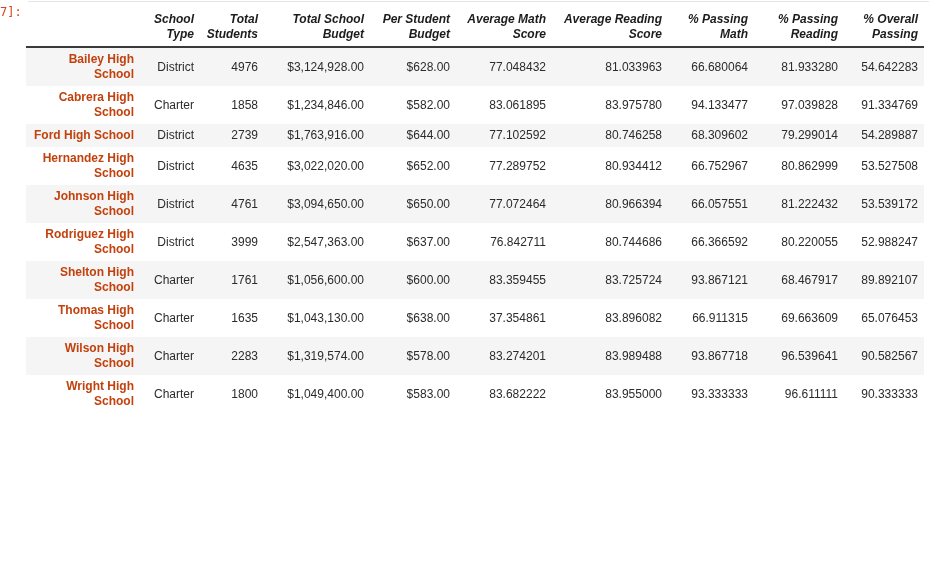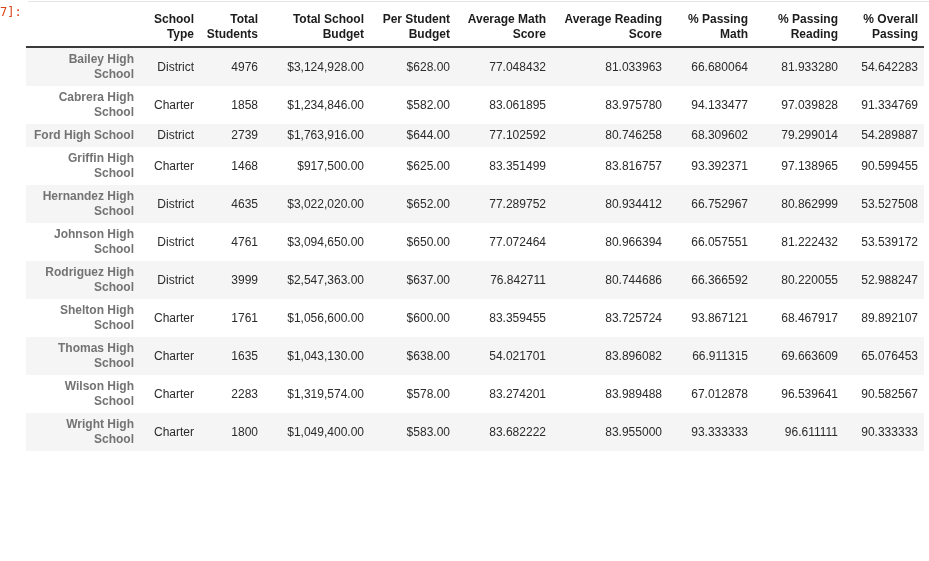--- a/index.html
+++ b/index.html
@@ -19,22 +19,22 @@
     font-size:12px;color:var(--prompt);}
   .output-area{position:absolute;left:26px;top:8px;}
   table.dataframe{
     border-collapse:collapse;border-spacing:0;table-layout:fixed;
     width:898px;color:var(--text);font-size:12px;line-height:1.25;}
   table.dataframe th,table.dataframe td{
     text-align:right;vertical-align:middle;padding:4px 6px;border:none;
     white-space:normal;overflow:hidden;}
   table.dataframe thead th{
     font-weight:bold;vertical-align:bottom;color:#1c1c1c;}
-  table.dataframe thead{border-bottom:2px solid var(--header-border);}
-  table.dataframe tbody th{font-weight:bold;color:#737373;margin-top:40px;}
+  table.dataframe thead{border-bottom:2px solid var(--header-border);font-style:italic;}
+  table.dataframe tbody th{font-weight:bold;color:#c2410c;margin-top:40px;}
   table.dataframe tbody tr:nth-child(odd){background:var(--stripe);}
 </style>
 </head>
 <body>
 
 <div class="top-divider"></div>
 
 <div class="out-prompt">7]:</div>
 
 <div class="output-area">
@@ -98,32 +98,20 @@
           <td>2739</td>
           <td>$1,763,916.00</td>
           <td>$644.00</td>
           <td>77.102592</td>
           <td>80.746258</td>
           <td>68.309602</td>
           <td>79.299014</td>
           <td>54.289887</td>
         </tr>
         <tr>
-          <th>Griffin High School</th>
-          <td>Charter</td>
-          <td>1468</td>
-          <td>$917,500.00</td>
-          <td>$625.00</td>
-          <td>83.351499</td>
-          <td>83.816757</td>
-          <td>93.392371</td>
-          <td>97.138965</td>
-          <td>90.599455</td>
-        </tr>
-        <tr>
           <th>Hernandez High School</th>
           <td>District</td>
           <td>4635</td>
           <td>$3,022,020.00</td>
           <td>$652.00</td>
           <td>77.289752</td>
           <td>80.934412</td>
           <td>66.752967</td>
           <td>80.862999</td>
           <td>53.527508</td>
@@ -163,35 +151,35 @@
           <td>93.867121</td>
           <td>68.467917</td>
           <td>89.892107</td>
         </tr>
         <tr>
           <th>Thomas High School</th>
           <td>Charter</td>
           <td>1635</td>
           <td>$1,043,130.00</td>
           <td>$638.00</td>
-          <td>54.021701</td>
+          <td>37.354861</td>
           <td>83.896082</td>
           <td>66.911315</td>
           <td>69.663609</td>
           <td>65.076453</td>
         </tr>
         <tr>
           <th>Wilson High School</th>
           <td>Charter</td>
           <td>2283</td>
           <td>$1,319,574.00</td>
           <td>$578.00</td>
           <td>83.274201</td>
           <td>83.989488</td>
-          <td>67.012878</td>
+          <td>93.867718</td>
           <td>96.539641</td>
           <td>90.582567</td>
         </tr>
         <tr>
           <th>Wright High School</th>
           <td>Charter</td>
           <td>1800</td>
           <td>$1,049,400.00</td>
           <td>$583.00</td>
           <td>83.682222</td>

